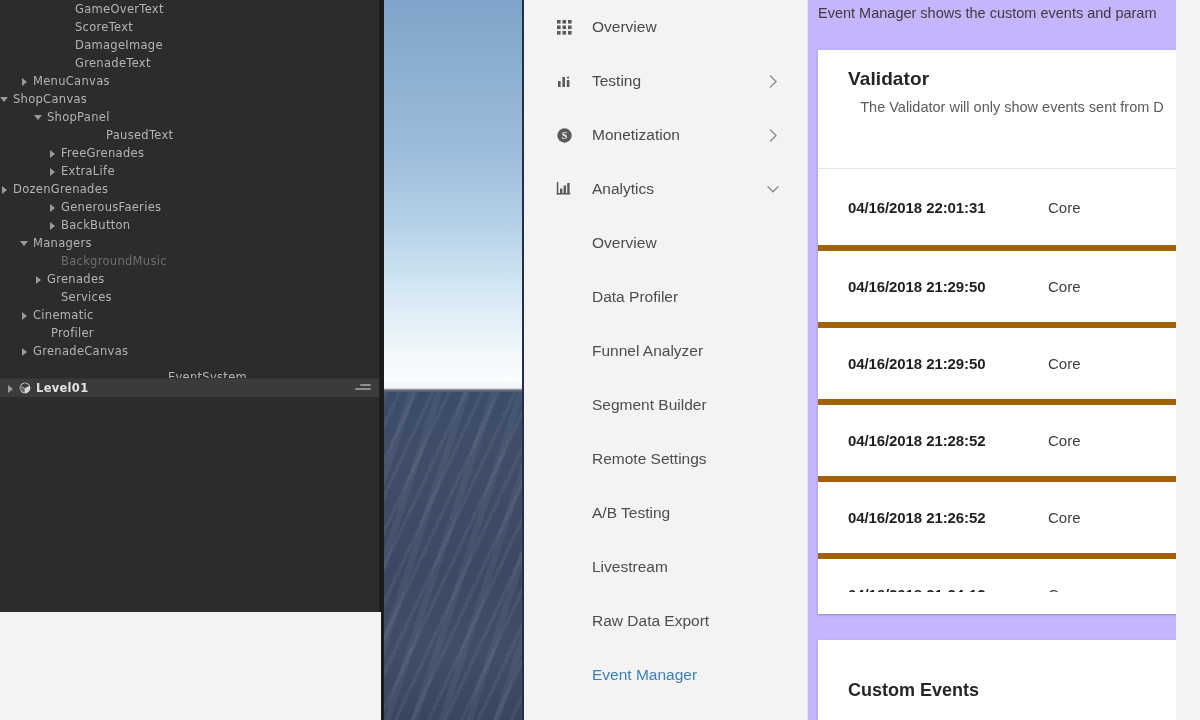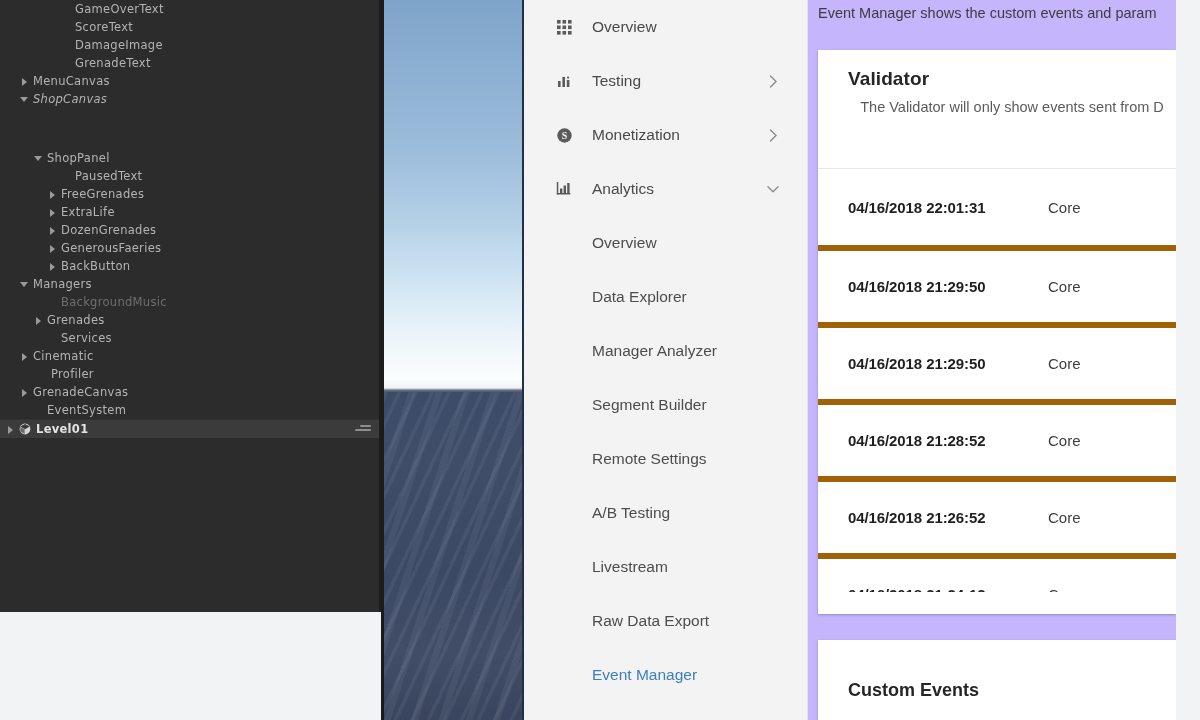--- a/index.html
+++ b/index.html
@@ -283,41 +283,41 @@
           <span class="lbl">DamageImage</span>
         </div>
         <div class="unity-row" style="padding-left: 62px;">
           <span class="twisty "></span>
           <span class="lbl">GrenadeText</span>
         </div>
         <div class="unity-row" style="padding-left: 20px;">
           <span class="twisty closed"></span>
           <span class="lbl">MenuCanvas</span>
         </div>
-        <div class="unity-row" style="padding-left: 20px; font-style: italic;">
+        <div class="unity-row" style="">
           <span class="twisty open"></span>
           <span class="lbl">ShopCanvas</span>
         </div>
-        <div class="unity-row" style="padding-left: 34px; margin-top: 41px;">
+        <div class="unity-row" style="padding-left: 34px;">
           <span class="twisty open"></span>
           <span class="lbl">ShopPanel</span>
         </div>
-        <div class="unity-row" style="padding-left: 62px;">
+        <div class="unity-row" style="padding-left: 62px; gap: 31px;">
           <span class="twisty "></span>
           <span class="lbl">PausedText</span>
         </div>
         <div class="unity-row" style="padding-left: 48px;">
           <span class="twisty closed"></span>
           <span class="lbl">FreeGrenades</span>
         </div>
         <div class="unity-row" style="padding-left: 48px;">
           <span class="twisty closed"></span>
           <span class="lbl">ExtraLife</span>
         </div>
-        <div class="unity-row" style="padding-left: 48px;">
+        <div class="unity-row" style="">
           <span class="twisty closed"></span>
           <span class="lbl">DozenGrenades</span>
         </div>
         <div class="unity-row" style="padding-left: 48px;">
           <span class="twisty closed"></span>
           <span class="lbl">GenerousFaeries</span>
         </div>
         <div class="unity-row" style="padding-left: 48px;">
           <span class="twisty closed"></span>
           <span class="lbl">BackButton</span>
@@ -343,21 +343,21 @@
           <span class="lbl">Cinematic</span>
         </div>
         <div class="unity-row" style="padding-left: 38px;">
           <span class="twisty "></span>
           <span class="lbl">Profiler</span>
         </div>
         <div class="unity-row" style="padding-left: 20px;">
           <span class="twisty closed"></span>
           <span class="lbl">GrenadeCanvas</span>
         </div>
-        <div class="unity-row" style="padding-left: 34px;">
+        <div class="unity-row" style="padding-left: 34px; flex-direction: column;">
           <span class="twisty "></span>
           <span class="lbl">EventSystem</span>
         </div>
         <div class="unity-row scene-row" style="padding-left: 6px;">
           <span class="twisty closed"></span>
           <span class="scene-icon">
             <svg width="12" height="12" viewBox="0 0 12 12">
               <circle cx="6" cy="6" r="5.4" fill="#d6d6d6"></circle>
               <path d="M6 .9 L10.7 3.6 L6 6.3 L1.3 3.6 Z" fill="#3a3a3a"></path>
               <path d="M1.3 3.9 L1.3 8.6 L5.7 11.1 L5.7 6.5 Z" fill="#6a6a6a"></path>
@@ -446,24 +446,24 @@
               <path d="M1 1.5 L6.5 7 L12 1.5" stroke="#8b8b8b" stroke-width="1.4" fill="none" stroke-linecap="round"></path>
             </svg>
           </span>
         </div>
       </div>
     <div id="nav-sub">
         <div class="nav-sub">
           <span>Overview</span>
         </div>
         <div class="nav-sub">
-          <span>Data Explorer</span>
-        </div>
-        <div class="nav-sub">
-          <span>Manager Analyzer</span>
+          <span>Data Profiler</span>
+        </div>
+        <div class="nav-sub">
+          <span>Funnel Analyzer</span>
         </div>
         <div class="nav-sub">
           <span>Segment Builder</span>
         </div>
         <div class="nav-sub">
           <span>Remote Settings</span>
         </div>
         <div class="nav-sub">
           <span>A/B Testing</span>
         </div>

